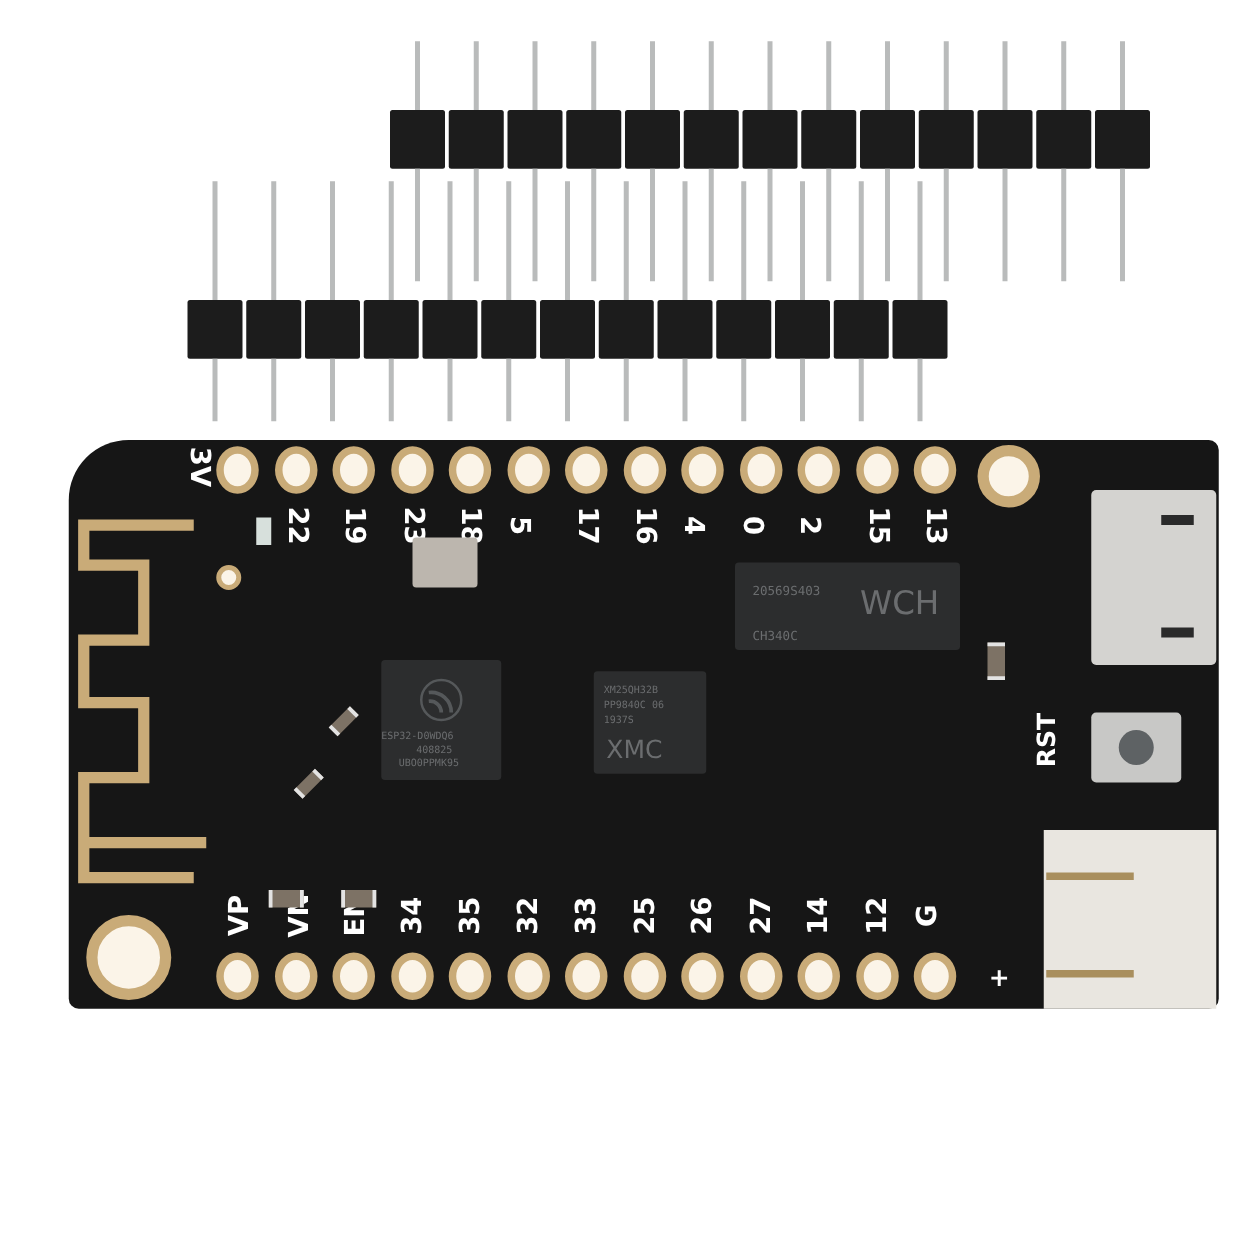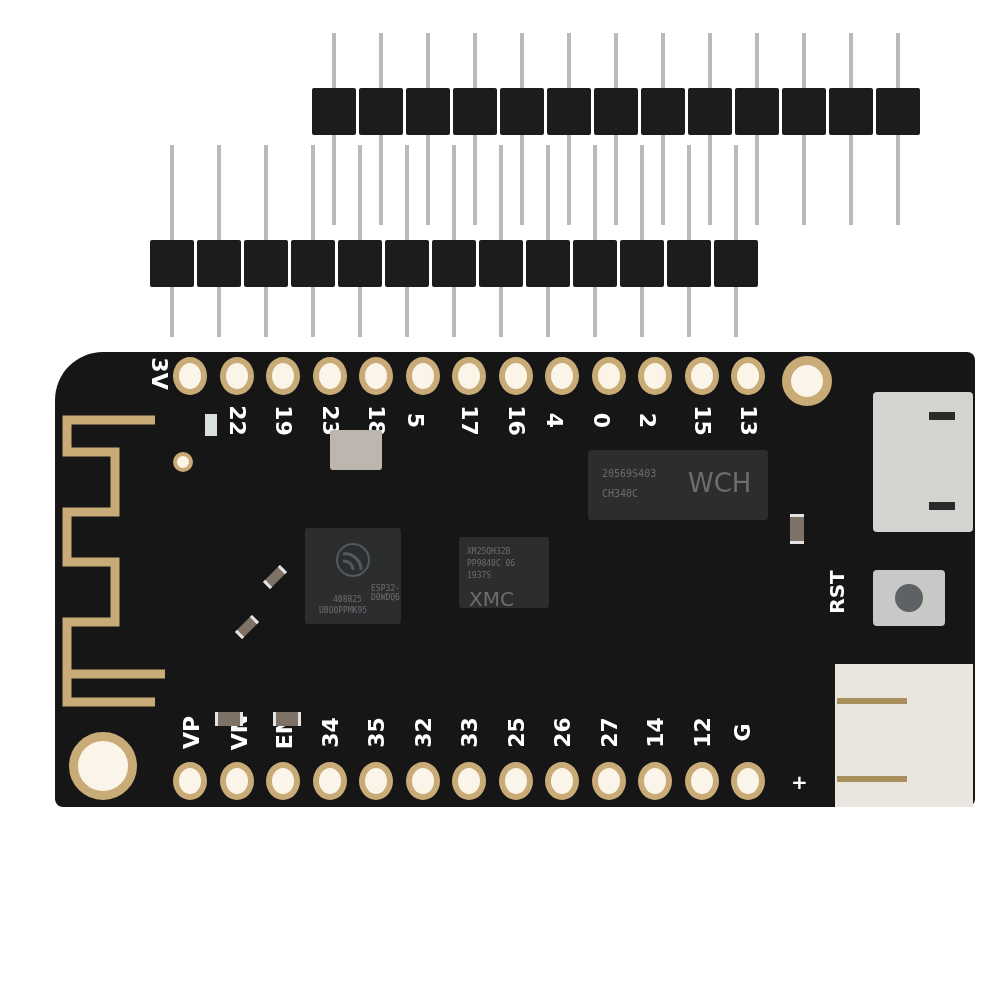--- a/index.html
+++ b/index.html
@@ -198,35 +198,35 @@
       <div class="pad" style="left: 676px; top: 410px;"></div>
       <div class="lbl" style="left: 678px; top: 368px;">G</div>
     </div>
 
   <div class="chip" style="left:250px; top:176px; width:96px; height:96px; font-size:8px;">
     <svg class="abs" style="left:30px; top:14px;" width="36" height="36" viewBox="0 0 36 36">
       <circle cx="18" cy="18" r="16" fill="none" stroke="#55585a" stroke-width="2"></circle>
       <path d="M8 12 A16 16 0 0 1 26 28" fill="none" stroke="#55585a" stroke-width="3"></path>
       <path d="M8 19 A9 9 0 0 1 18 28" fill="none" stroke="#55585a" stroke-width="3"></path>
     </svg>
-    <div class="abs" style="left:18px; top:56px;padding-left:48px;">ESP32-D0WDQ6</div>
+    <div class="abs" style="left:0; top:56px;">ESP32-D0WDQ6</div>
     <div class="abs" style="left:28px; top:67px;">408825</div>
     <div class="abs" style="left:14px; top:78px;">UBO0PPMK95</div>
   </div>
 
-  <div class="chip" style="left:404px; top:185px; width:90px; height:71px; font-size:8px;">
+  <div class="chip" style="left:420px; top:185px; width:90px; height:82px; font-size:8px;">
     <div class="abs" style="left:8px; top:10px;">XM25QH32B</div>
     <div class="abs" style="left:8px; top:22px;">PP9840C 06</div>
     <div class="abs" style="left:8px; top:34px;">1937S</div>
     <div class="abs" style="left:10px; top:50px; font-size:20px; font-family:'DejaVu Sans', sans-serif;">XMC</div>
   </div>
 
   <div class="chip" style="left:533px; top:98px; width:180px; height:70px; font-size:10px;text-decoration:underline;">
     <div class="abs" style="left:14px; top:18px;">20569S403</div>
-    <div class="abs" style="left:14px; top:38px;">CH340C</div>
+    <div class="abs" style="left:14px; top:54px;">CH340C</div>
     <div class="abs" style="left:100px; top:18px; font-size:26px; font-family:'DejaVu Sans', sans-serif;">WCH</div>
   </div>
 
   <div class="abs" style="left:275px; top:78px; width:52px; height:40px; background:#bcb6ae; border-radius:3px;"></div>
 
   <div class="smd" style="left:160px; top:360px; width:22px; height:14px;"></div>
   <div class="smd" style="left:218px; top:360px; width:22px; height:14px;"></div>
   <div class="smd" style="left:208px; top:220px; width:18px; height:10px; transform:rotate(-45deg);"></div>
   <div class="smd" style="left:180px; top:270px; width:18px; height:10px; transform:rotate(-45deg);"></div>
   <div class="smd" style="left:735px; top:162px; width:14px; height:24px; border:none; border-top:3px solid #e3e3e3; border-bottom:3px solid #e3e3e3;"></div>

